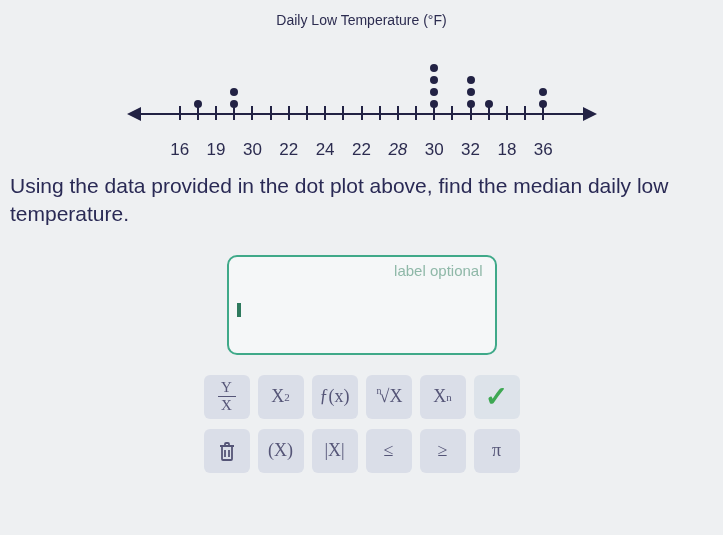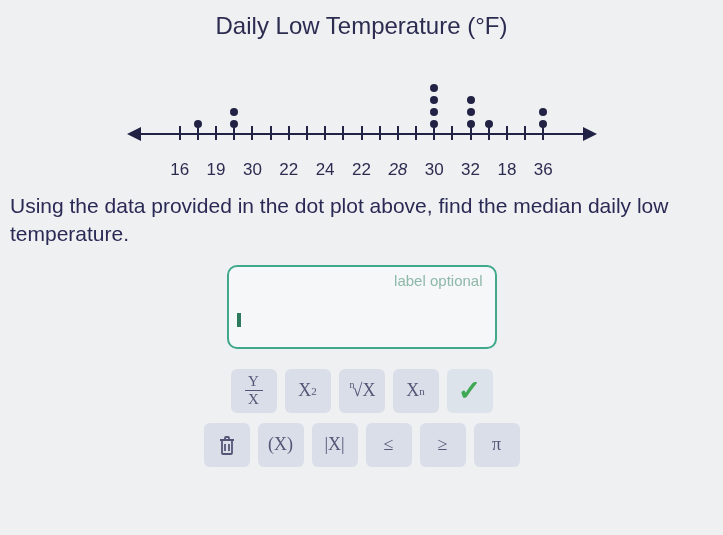--- a/index.html
+++ b/index.html
@@ -7,24 +7,23 @@
       width: 723px;
       height: 535px;
       background: #eef0f2;
       font-family: Arial, sans-serif;
       padding: 12px 10px;
       color: #2a2a4a;
       overflow: hidden;
     }
     .title {
       text-align: center;
-      font-size: 24px;
+      font-size: 14px;
       color: #2c2c50;
       font-weight: 500;
-      margin-bottom: 8px;
     }
     .plot-wrap {
       display: flex;
       justify-content: center;
       margin-bottom: 14px;
     }
     .dotplot {
       position: relative;
       width: 500px;
       height: 130px;
@@ -113,30 +112,30 @@
     .tick-label {
       position: absolute;
       font-size: 17px;
       color: #2c2c50;
       transform: translateX(-50%);
     }
     .question {
       font-size: 21px;
       color: #2a2a55;
       line-height: 1.35;
-      margin-bottom: 16px;
+      margin-bottom: 26px;
     }
     .input-area {
       display: flex;
       justify-content: center;
       margin-bottom: 20px;
     }
     .answer-box {
       width: 270px;
-      height: 84px;
+      height: 100px;
       border: 2px solid #3fa989;
       border-radius: 10px;
       background: #f5f7f8;
       position: relative;
       padding: 6px 10px;
     }
     .label-opt {
       position: absolute;
       top: 5px;
       right: 12px;
@@ -290,20 +289,21 @@
   <div class="tool-row">
     <div class="tool-btn frac">
       <span>Y</span>
       <div class="frac-line"></div>
       <span>X</span>
     </div>
     <div class="tool-btn">
       <span>X</span>
         <span class="sup">2</span>
     </div>
+    <div class="tool-btn">ƒ(x)</div>
     <div class="tool-btn">
       <span class="root-n">n</span>
         <span>√X</span>
     </div>
     <div class="tool-btn">
       <span>X</span>
         <span class="sub">n</span>
     </div>
     <div class="tool-btn check-btn">
       <span class="check-icon">✓</span>

